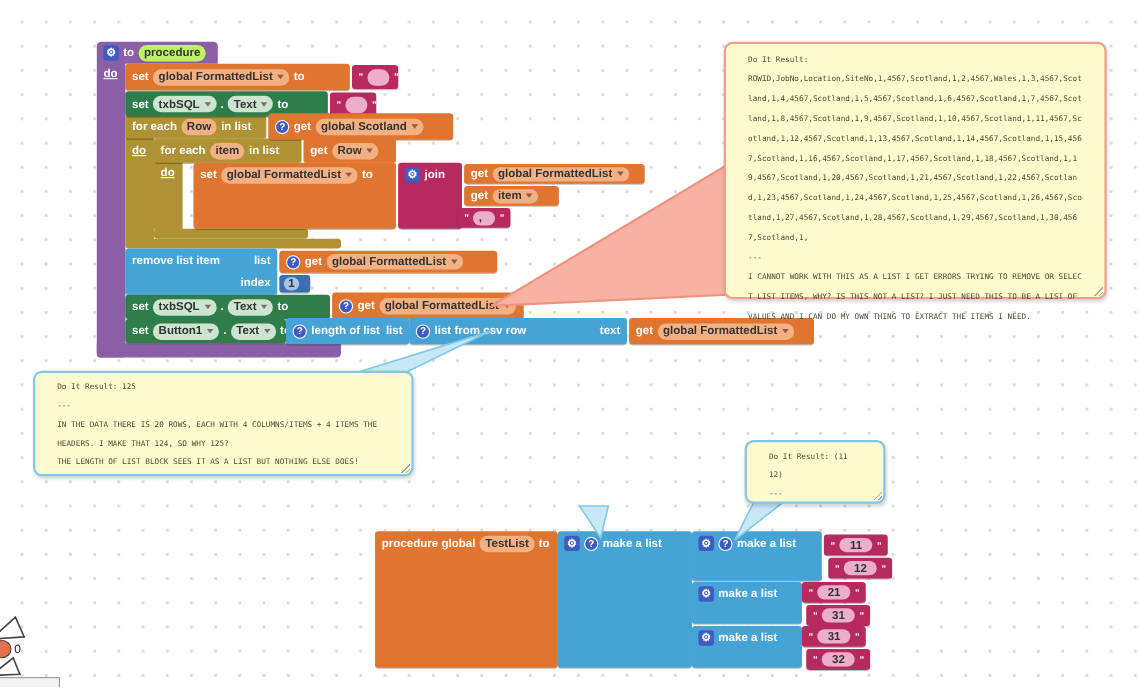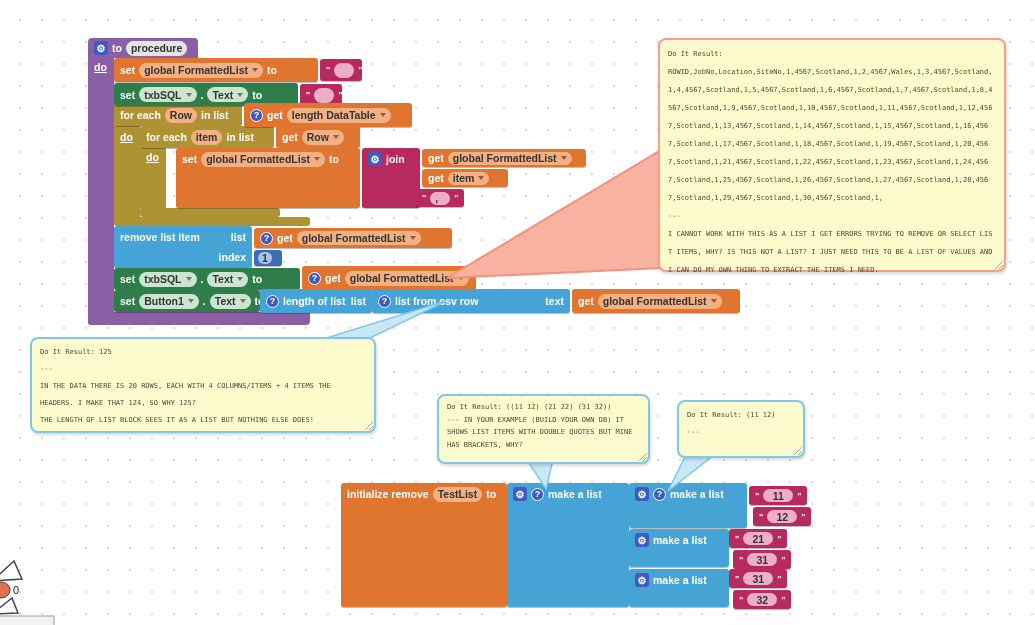--- a/index.html
+++ b/index.html
@@ -16,40 +16,40 @@
   .orange{background:#E0752F;}
   .green{background:#2E7D4A;}
   .olive{background:#AE9234;}
   .magenta{background:#B62A5D;}
   .lblue{background:#45A4D5;}
   .mblue{background:#3E6EB2;}
   .slab{position:absolute;box-shadow:none;}
   .fld{display:inline-flex;align-items:center;height:15px;border-radius:8px;padding:0 5px;
     color:#333;font-weight:bold;font-size:10.5px;white-space:nowrap;}
   .f-or{background:#F3B183;}
-  .f-pu{background:#e5e5e5;}
+  .f-pu{background:#bef264;}
   .f-gr{background:#CBE5D0;}
   .f-mg{background:#EDAEC9;}
   .f-mb{background:#A9C2E8;}
   .arr{width:0;height:0;border-left:3.5px solid transparent;border-right:3.5px solid transparent;
     border-top:4.5px solid rgba(60,20,10,.55);margin-left:4px;}
   .gear{width:14px;height:14px;background:#3D5BC0;border-radius:3px;color:#fff;display:inline-flex;
     align-items:center;justify-content:center;font-size:10px;flex:0 0 auto;}
   .qmark{width:13px;height:13px;background:#3D5BC0;border:1.5px solid #fff;border-radius:50%;color:#fff;
     font-size:9px;display:inline-flex;align-items:center;justify-content:center;box-sizing:border-box;flex:0 0 auto;}
   .kw{white-space:nowrap;}
   .dolabel{position:absolute;color:#fff;font-weight:bold;font-size:10.5px;z-index:4;text-decoration:underline;}
   .pushR{margin-left:auto;}
   .quote{font-size:9px;opacity:.95;}
   .callout{position:absolute;background:#FDFBCE;border-radius:8px;box-sizing:border-box;z-index:60;
     box-shadow:1px 2px 3px rgba(0,0,0,.15);}
   .callout.pinkb{border:2px solid #F49E8D;}
   .callout.blueb{border:2px solid #7FC8E8;}
   .ctext{font-family:"DejaVu Sans Mono",monospace;color:#4B4B33;white-space:pre-wrap;
-    padding:5px 8px;}
+    padding:5px 20px;}
   .handle{position:absolute;right:1px;bottom:1px;width:10px;height:10px;
     background:repeating-linear-gradient(135deg,transparent 0 2px,#9fa8ad 2px 3px);
     clip-path:polygon(100% 0,100% 100%,0 100%);}
   svg.overlay{position:absolute;left:0;top:0;z-index:50;pointer-events:none;}
   .z1{z-index:1}.z2{z-index:2}.z3{z-index:3}
 </style>
 </head>
 <body>
 
 <div id="stage">
@@ -106,21 +106,21 @@
         <span>Row</span>
       </span>
     <span class="kw">in list</span>
   </div>
   <div class="blk orange z3" style="left:244px;top:103px;width:168px;height:24px;">
     <span class="qmark">
         <span>?</span>
       </span>
     <span class="kw">get</span>
     <span class="fld f-or">
-        <span>length DataTable</span>
+        <span>global Scotland</span>
         <span class="arr"></span>
       </span>
   </div>
   <div class="blk olive slab z1" style="left:114px;top:124px;width:26px;height:96px;"></div>
   <div class="blk olive slab z1" style="left:114px;top:217px;width:196px;height:9px;"></div>
   <span class="dolabel" style="left:120px;top:131px;">do</span>
 
   <div class="blk olive z2" style="left:140px;top:126px;width:134px;height:22px;">
     <span class="kw">for each</span>
     <span class="fld f-or">
@@ -258,21 +258,21 @@
   <div class="blk orange z3" style="left:572px;top:289px;width:168px;height:24px;">
     <span class="kw">get</span>
     <span class="fld f-or">
         <span>global FormattedList</span>
         <span class="arr"></span>
       </span>
   </div>
 
   <div class="blk orange col z2" style="left:341px;top:483px;width:166px;height:124px;">
     <div class="row">
-      <span class="kw">initialize remove</span>
+      <span class="kw">procedure global</span>
       <span class="fld f-or">
           <span>TestList</span>
         </span>
       <span class="kw">to</span>
     </div>
   </div>
   <div class="blk lblue col z2" style="left:507px;top:483px;width:122px;height:124px;">
     <div class="row">
       <span class="gear">
           <span>⚙</span>
@@ -375,25 +375,20 @@
   </div>
 
   <div class="callout blueb" style="left:30px;top:337px;width:346px;height:96px;">
     <div class="ctext" style="font-size:7px;line-height:17px;">Do It Result: 125
 ---
 IN THE DATA THERE IS 20 ROWS, EACH WITH 4 COLUMNS/ITEMS + 4 ITEMS THE HEADERS. I MAKE THAT 124, SO WHY 125?
 THE LENGTH OF LIST BLOCK SEES IT AS A LIST BUT NOTHING ELSE DOES!</div>
     <div class="handle"></div>
   </div>
 
-  <div class="callout blueb" style="left:437px;top:394px;width:213px;height:70px;">
-    <div class="ctext" style="font-size:7px;line-height:12.5px;">Do It Result: ((11 12) (21 22) (31 32))
---- IN YOUR EXAMPLE (BUILD YOUR OWN DB) IT SHOWS LIST ITEMS WITH DOUBLE QUOTES BUT MINE HAS BRACKETS, WHY?</div>
-    <div class="handle"></div>
-  </div>
 
   <div class="callout blueb" style="left:655px;top:400px;width:128px;height:58px;margin-left:22px;">
     <div class="ctext" style="font-size:7px;line-height:17px;">Do It Result: (11 12)
 ---</div>
     <div class="handle"></div>
   </div>
 
 </div>
 
 </body></html>

